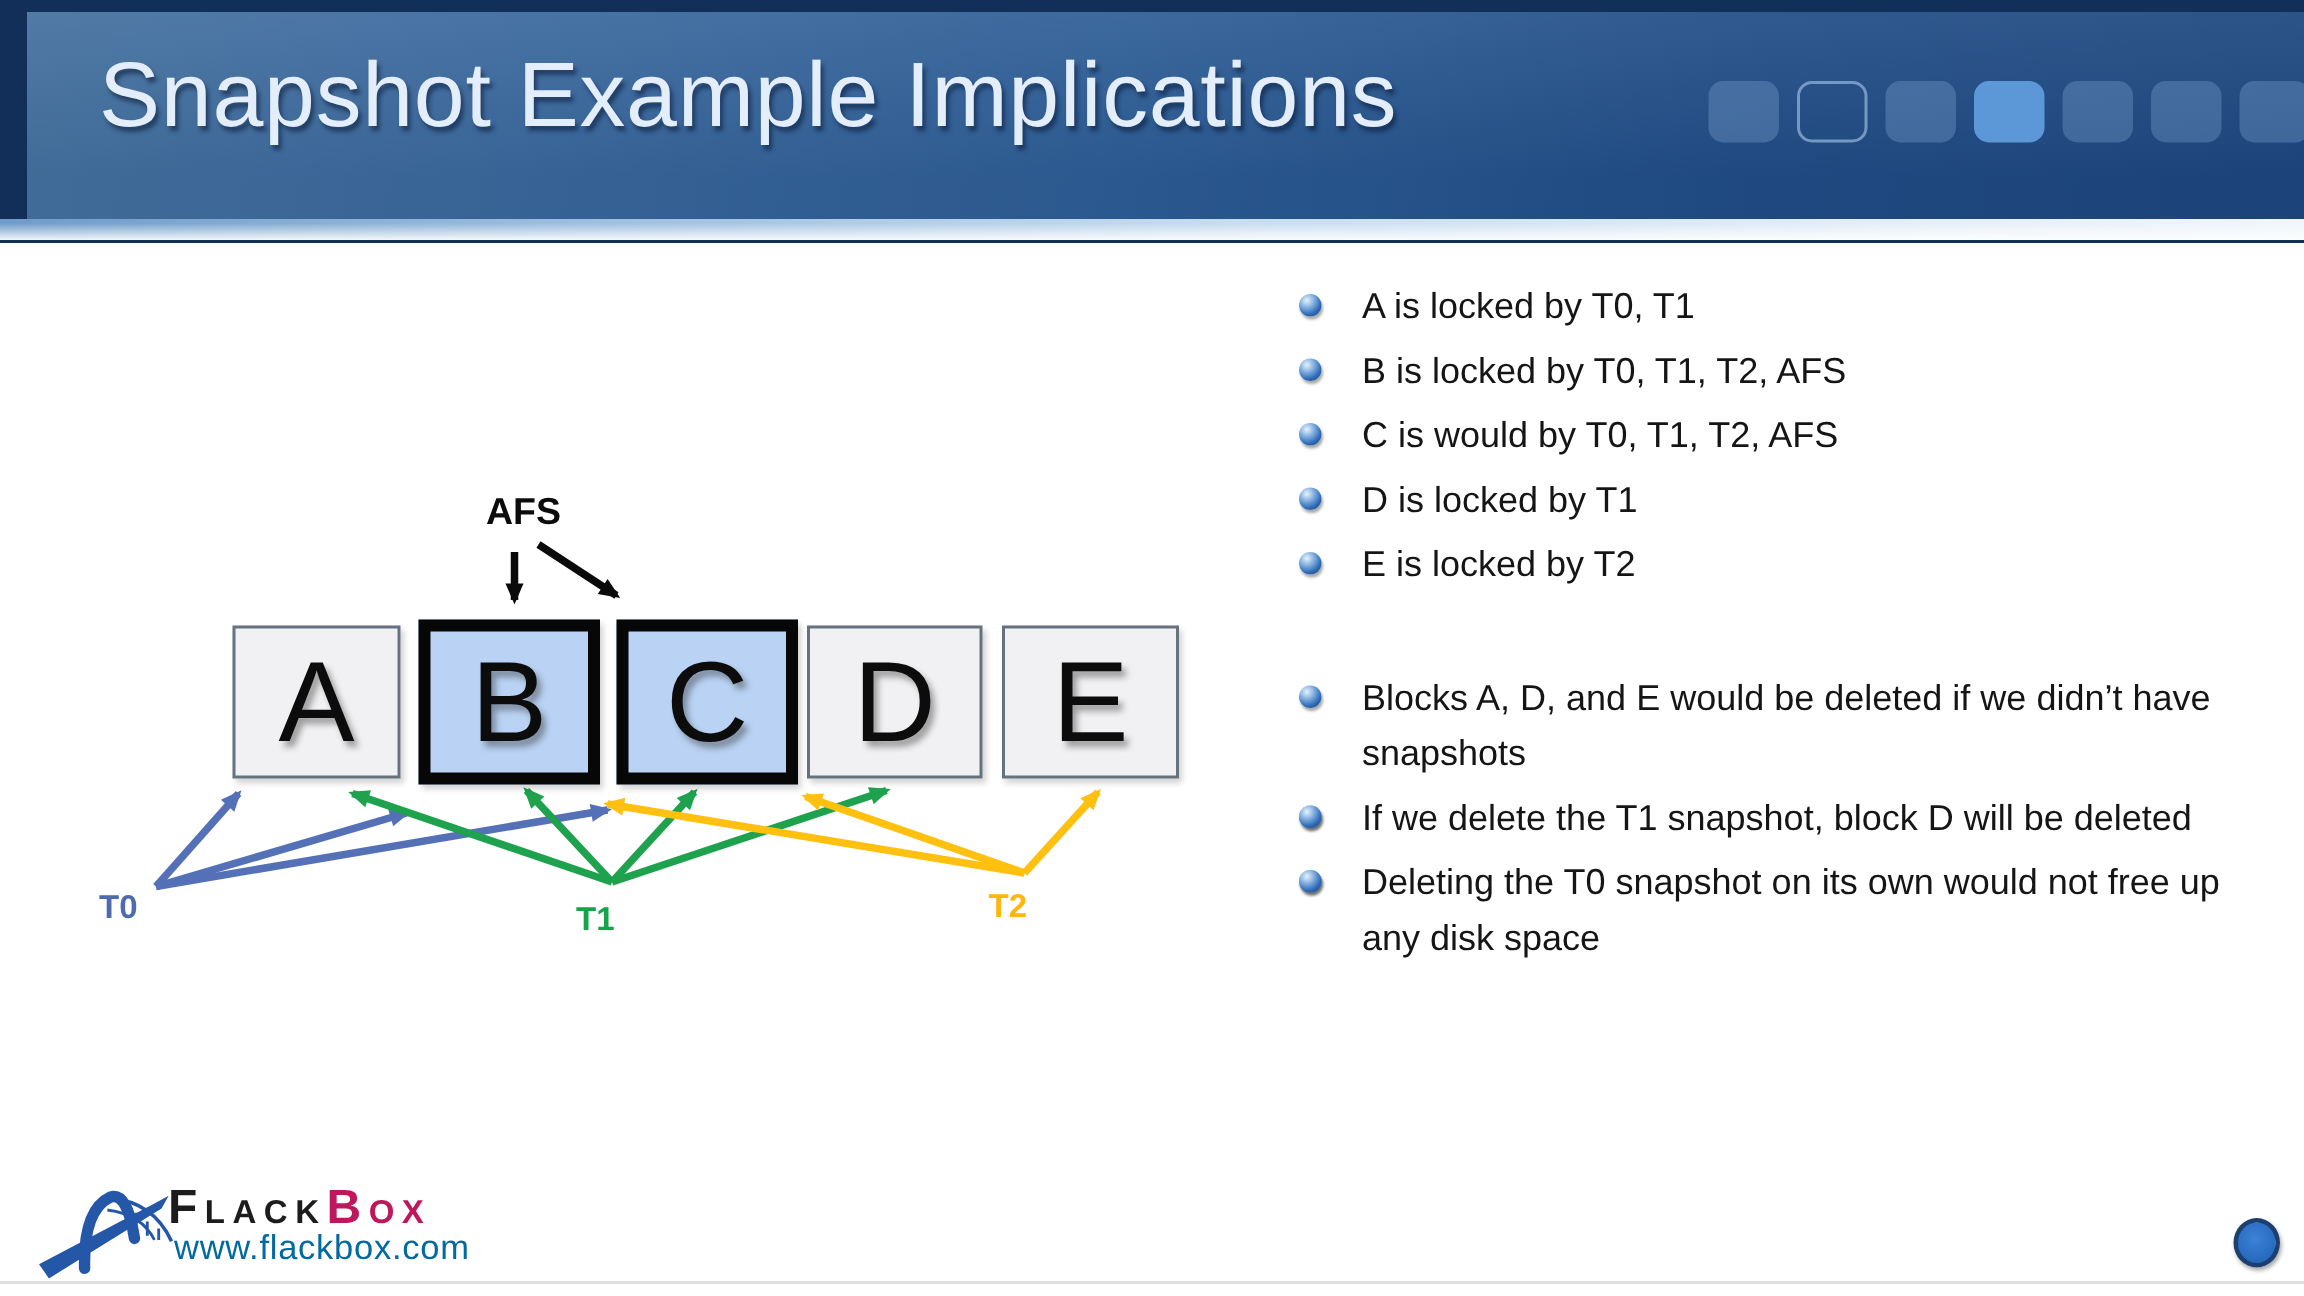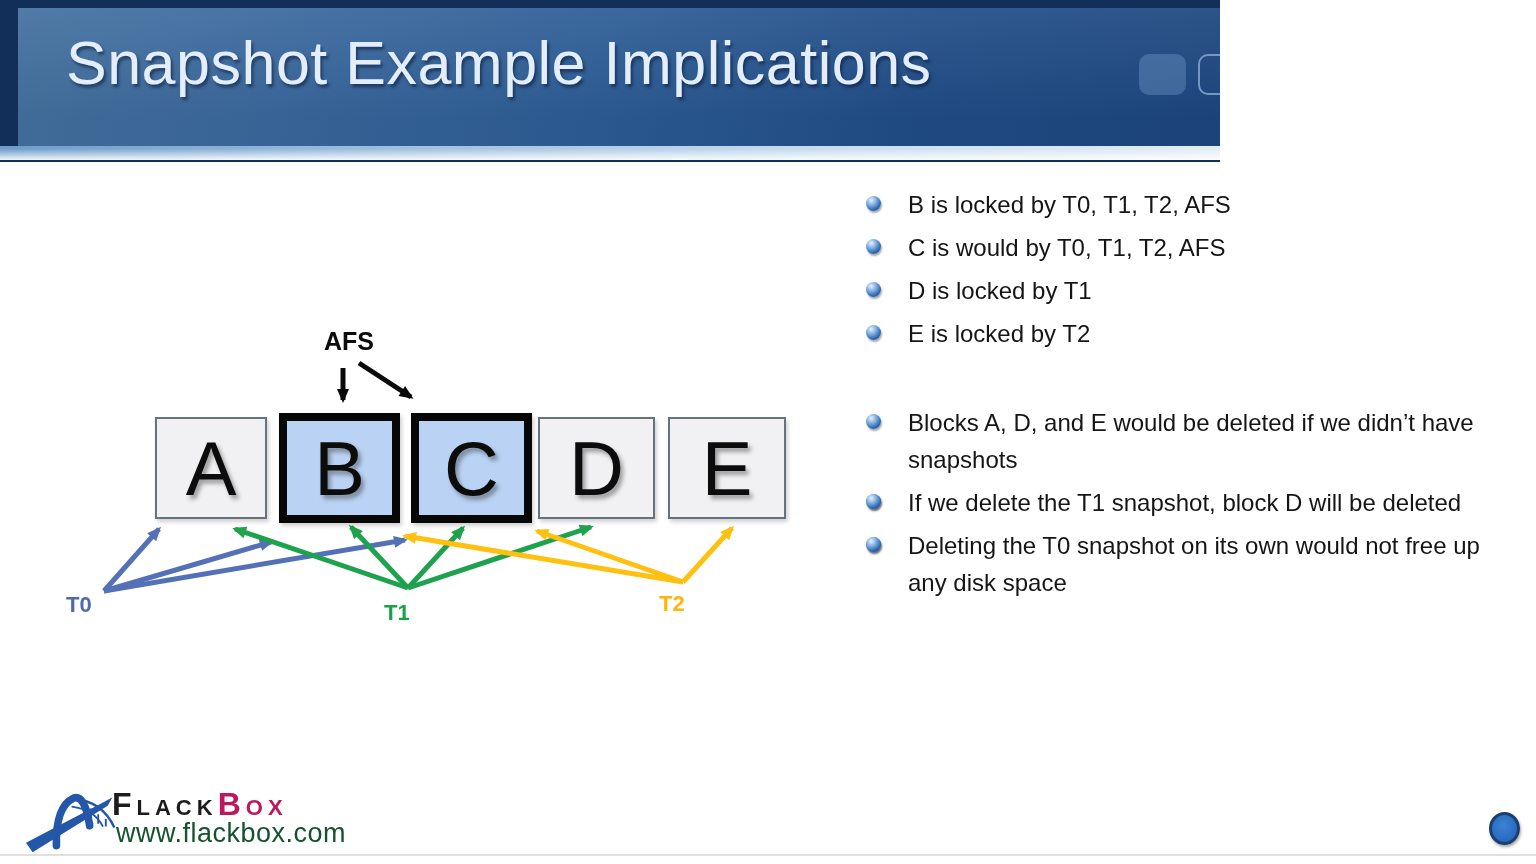--- a/index.html
+++ b/index.html
@@ -2,21 +2,21 @@
 <html><head>
 <meta charset="utf-8">
 <style>
   html,body{margin:0;padding:0;background:#ffffff;}
   .slide{
     position:relative;width:1536px;height:864px;overflow:hidden;
     background:#ffffff;font-family:"Liberation Sans",sans-serif;
   }
 
   
-  .header{position:absolute;left:0;top:0;width:1220px;height:162px;background:#122f5a;overflow:hidden;}
+  .header{position:absolute;left:0;top:0;width:1536px;height:162px;background:#122f5a;overflow:hidden;}
   .header-panel{
     position:absolute;left:18px;top:8px;right:0;height:138px;
     background:linear-gradient(97deg,#44719f 0%,#3a689e 22%,#2d5d96 48%,#204d87 75%,#1d4780 100%);
   }
   .header-panel::after{
     content:"";position:absolute;inset:0;
     background:linear-gradient(to bottom,rgba(255,255,255,0.07),rgba(0,0,0,0.05) 80%);
   }
   .header-band{
     position:absolute;left:0;top:146px;width:1536px;height:14px;
@@ -68,21 +68,21 @@
     box-shadow:1px 2px 2px rgba(0,0,0,0.35);
   }
 
   
   .bridge-icon{position:absolute;left:26px;top:784px;}
   .logo-text{
     position:absolute;left:112px;top:786px;
     font-variant:small-caps;font-weight:600;font-size:32px;letter-spacing:5px;color:#1c1c1c;
   }
   .logo-text .blue{color:#be185d;}
-  .website{position:absolute;left:116px;top:818px;font-size:27px;letter-spacing:0.5px;color:#14532d;}
+  .website{position:absolute;left:116px;top:818px;font-size:23px;letter-spacing:0.5px;color:#0369a1;}
   .bottom-line{position:absolute;left:0;top:854px;width:1536px;height:2px;background:#e0e0e0;}
   .nav-dot{
     position:absolute;left:1489px;top:812px;width:31px;height:33px;border-radius:50%;
     background:radial-gradient(circle at 45% 40%,#3c82d6 0%,#2b6fc4 55%,#1f5dab 100%);
     border:3px solid #1c3f6d;box-sizing:border-box;
     box-shadow:1px 2px 3px rgba(0,0,0,0.35);
   }
 </style>
 </head>
 <body>
@@ -154,20 +154,21 @@
     <div class="block block-d">D</div>
     <div class="block block-e">E</div>
 
     <div class="tlabel t0">T0</div>
     <div class="tlabel t1">T1</div>
     <div class="tlabel t2">T2</div>
   </div>
 
   <div class="bullets">
     <ul class="group1">
+      <li><span class="dot"></span><span>A is locked by T0, T1</span></li>
       <li><span class="dot"></span><span>B is locked by T0, T1, T2, AFS</span></li>
       <li><span class="dot"></span><span>C is would by T0, T1, T2, AFS</span></li>
       <li><span class="dot"></span><span>D is locked by T1</span></li>
       <li><span class="dot"></span><span>E is locked by T2</span></li>
     </ul>
     <ul class="group2">
       <li><span class="dot"></span><span>Blocks A, D, and E would be deleted if we didn’t have snapshots</span></li>
       <li><span class="dot"></span></li>
       <li><span class="dot"></span><span>If we delete the T1 snapshot, block D will be deleted</span></li>
       <li><span class="dot"></span></li>

